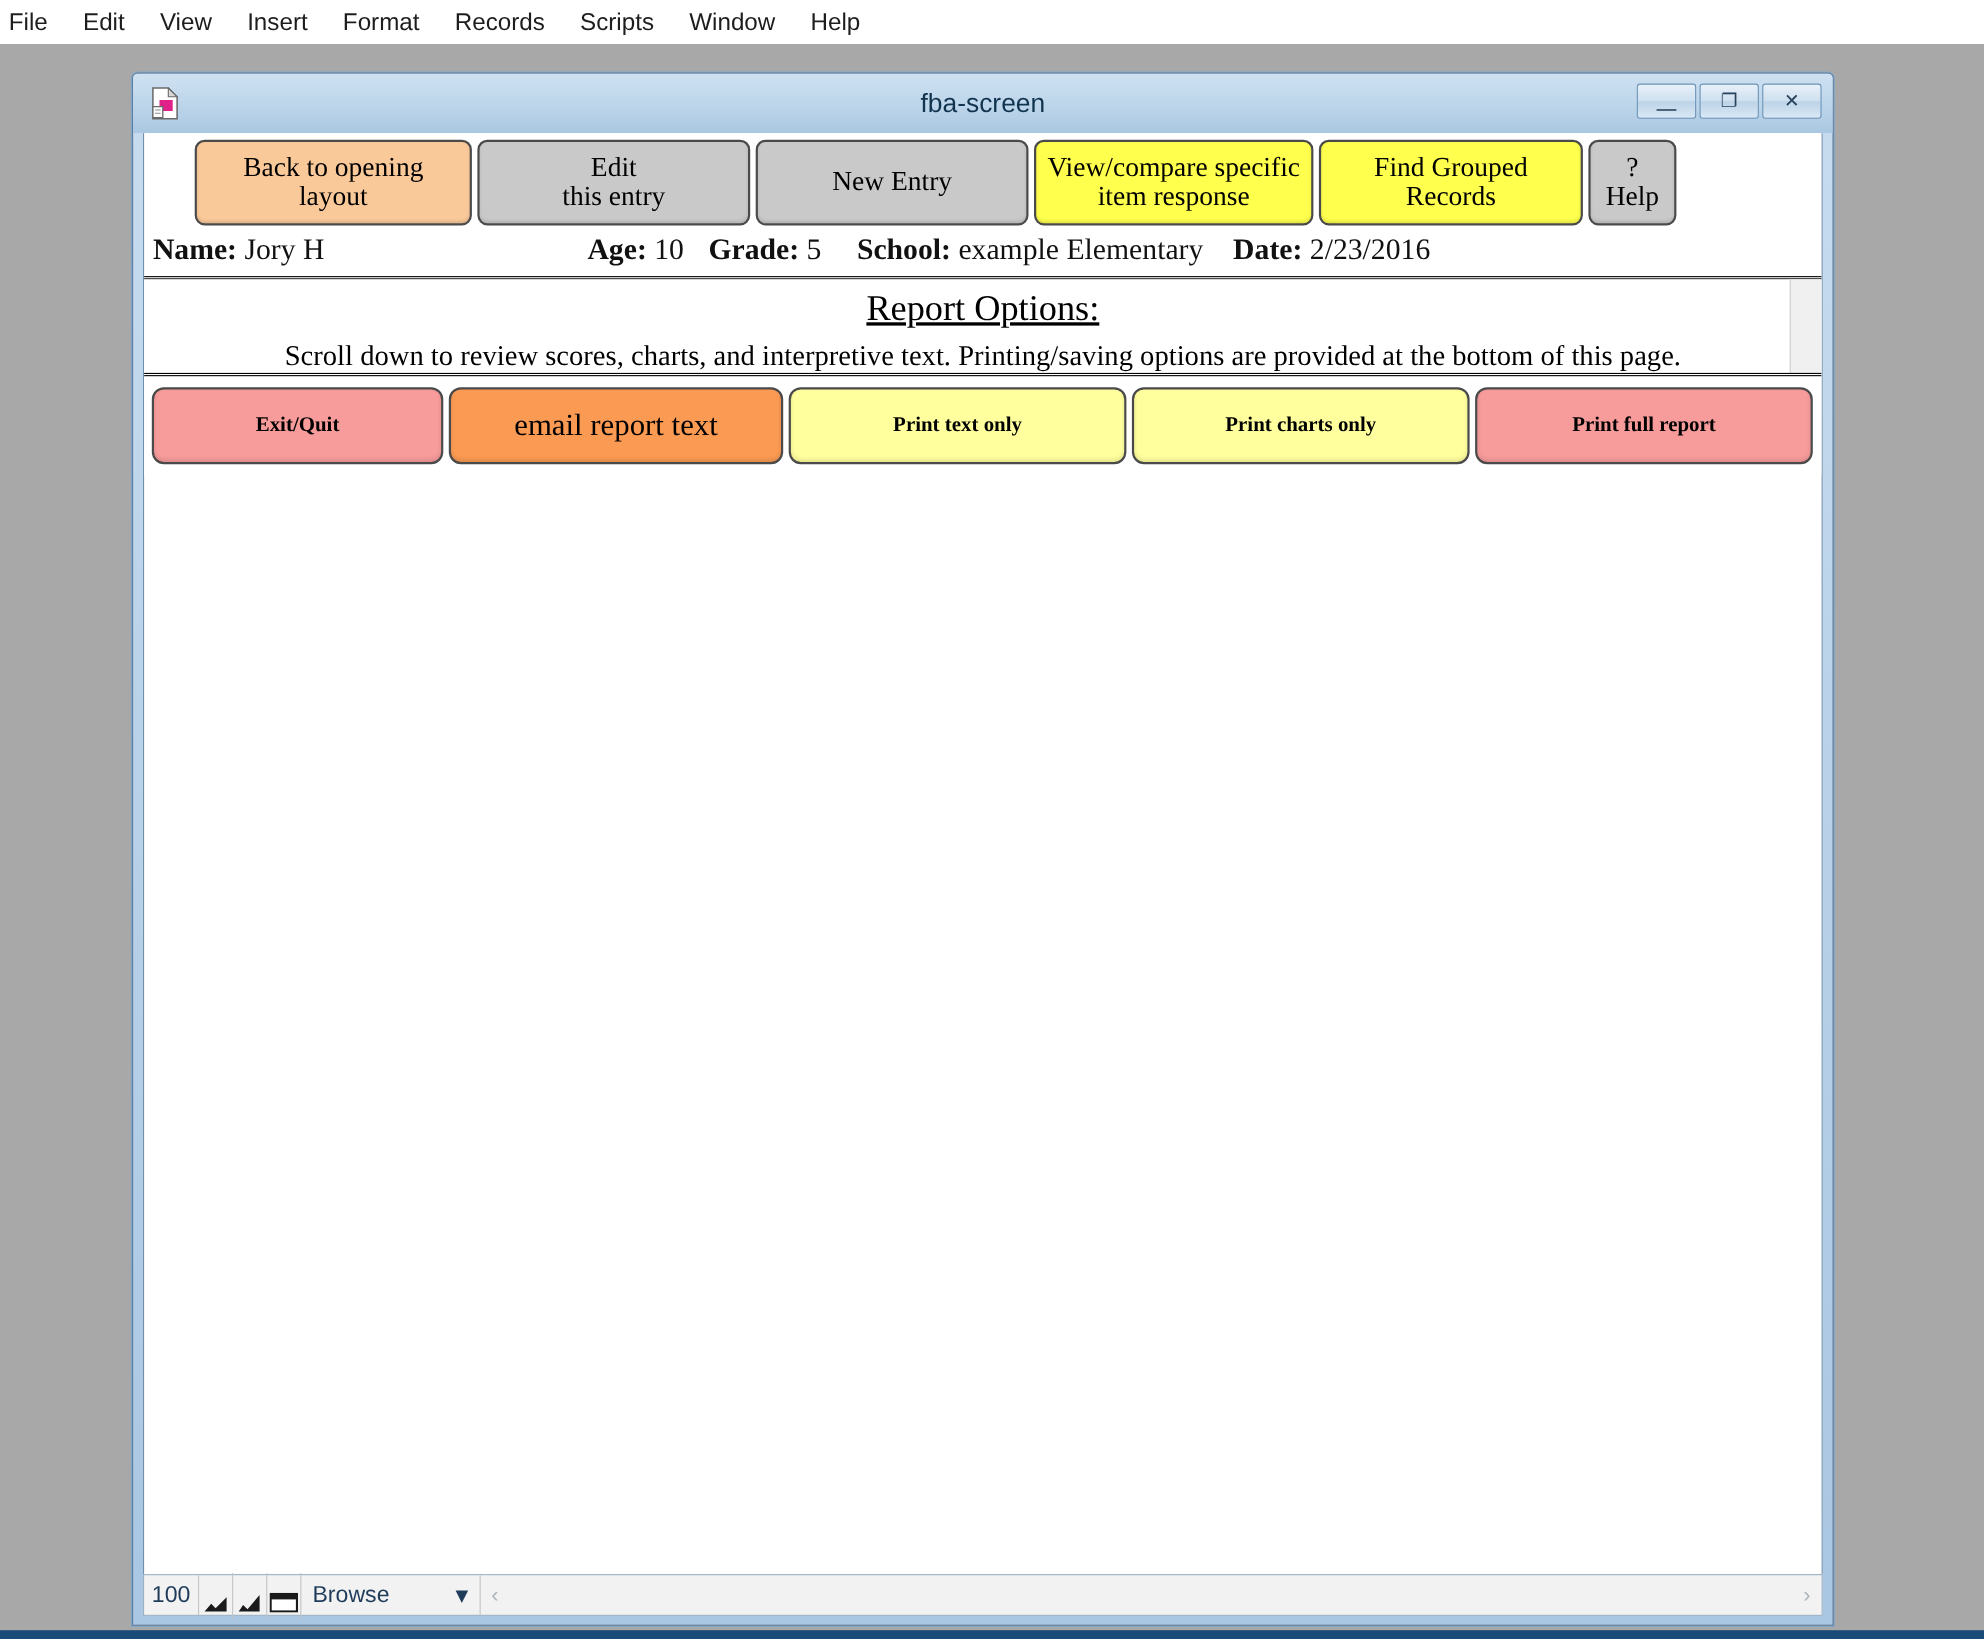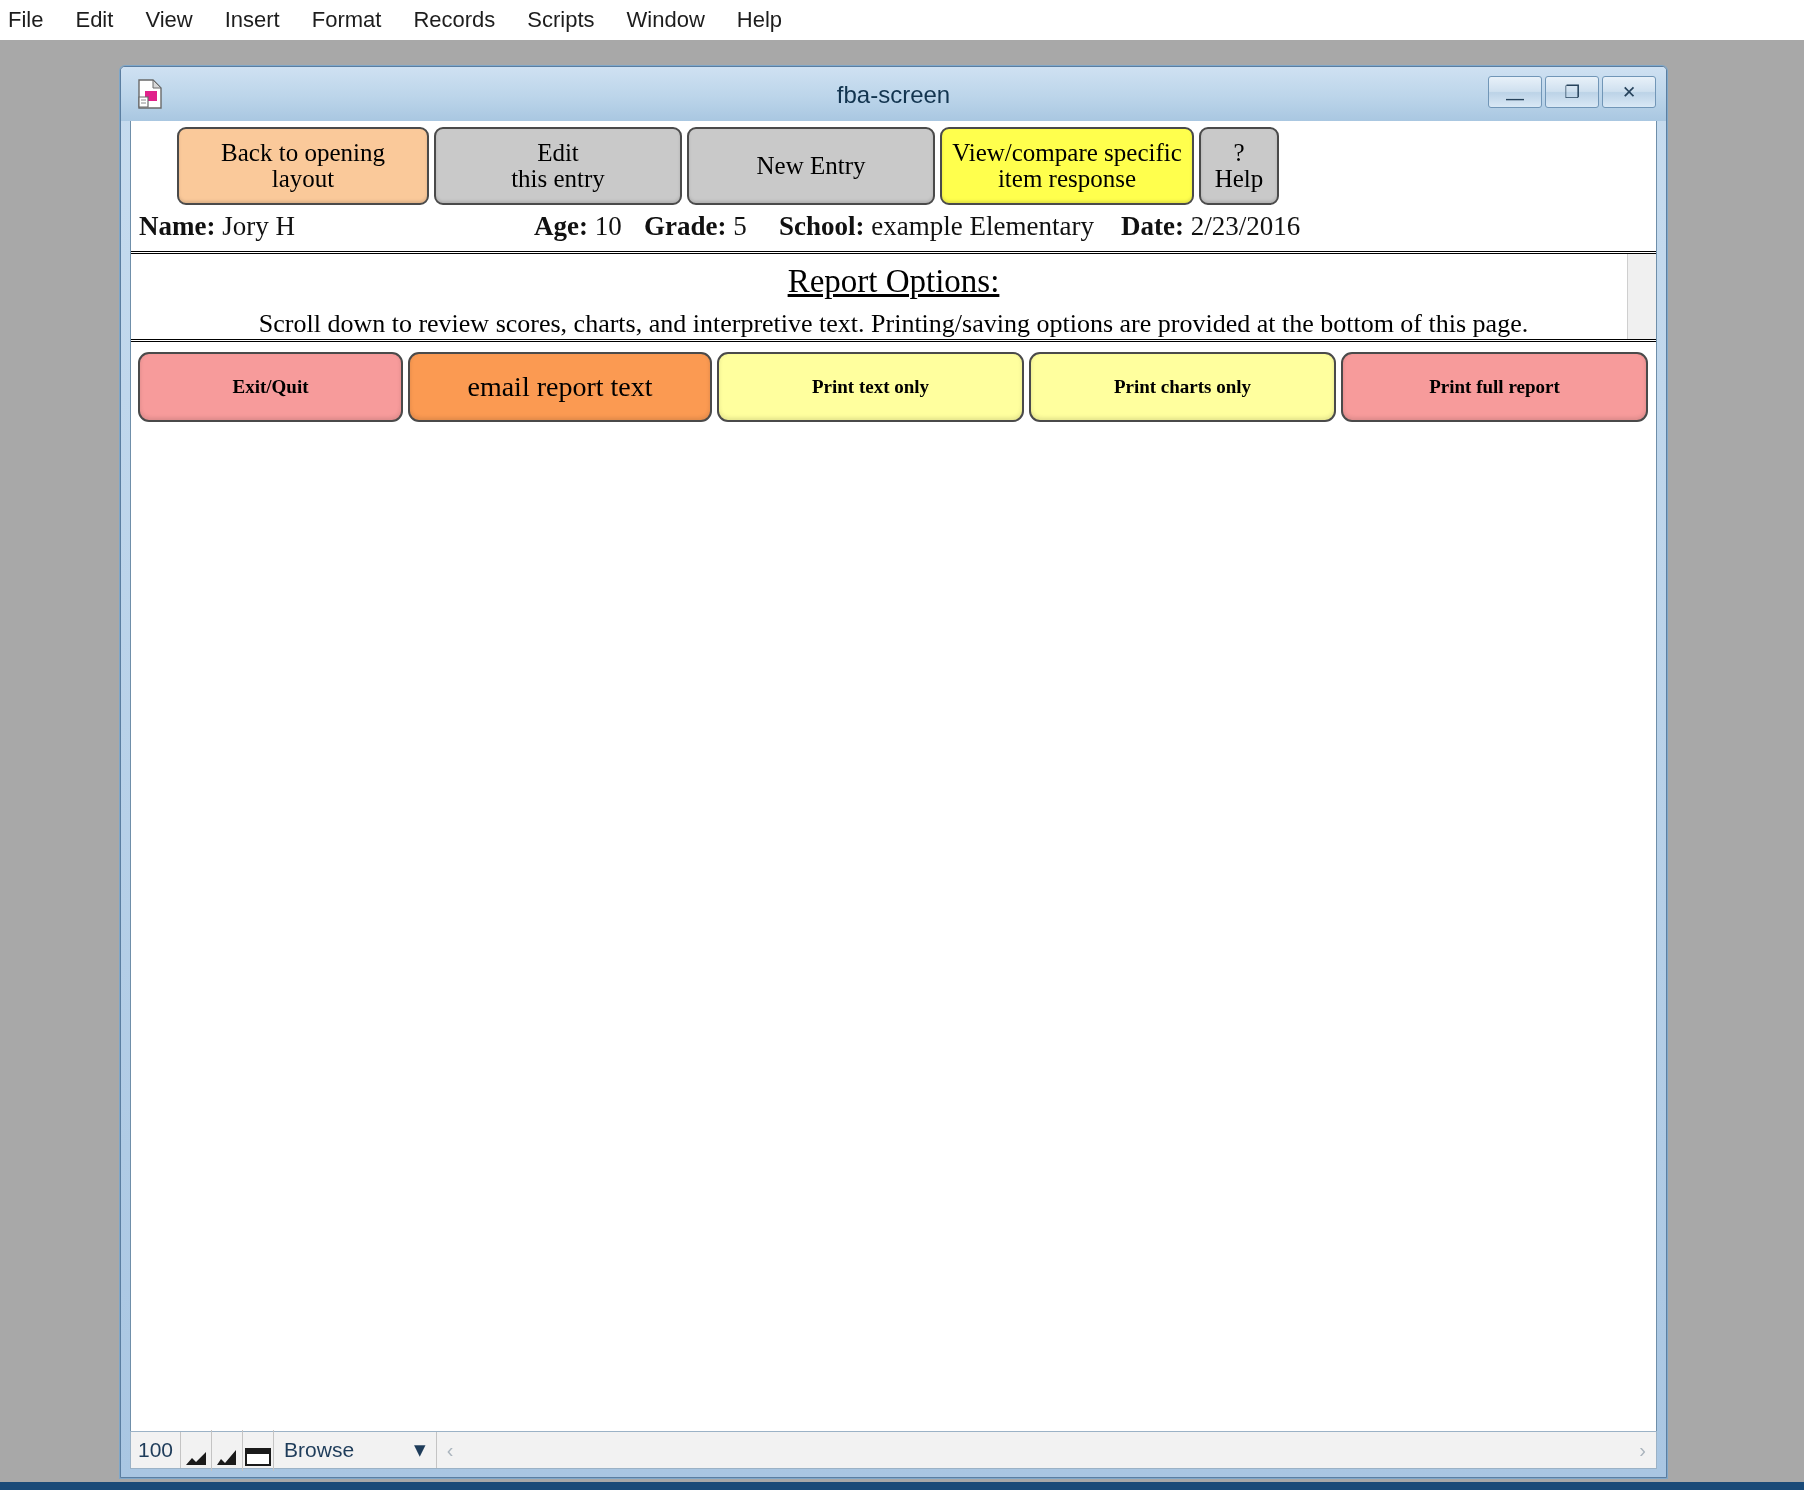--- a/index.html
+++ b/index.html
@@ -212,20 +212,23 @@
           </div>
           <div class="tbtn grey" style="width:248px">
             <span>New Entry</span>
           </div>
           <div class="tbtn yellow" style="width:254px">
             <div>
               <div>View/compare specific</div>
               <div>item response</div>
             </div>
           </div>
+          <div class="tbtn yellow" style="width:240px">
+            <span>Find Grouped Records</span>
+          </div>
           <div class="tbtn grey" style="width:80px">
             <div>
               <div>?</div>
               <div>Help</div>
             </div>
           </div>
         </div>
 
         <div class="hdrstrip">
           <div class="f" style="left:8px">

